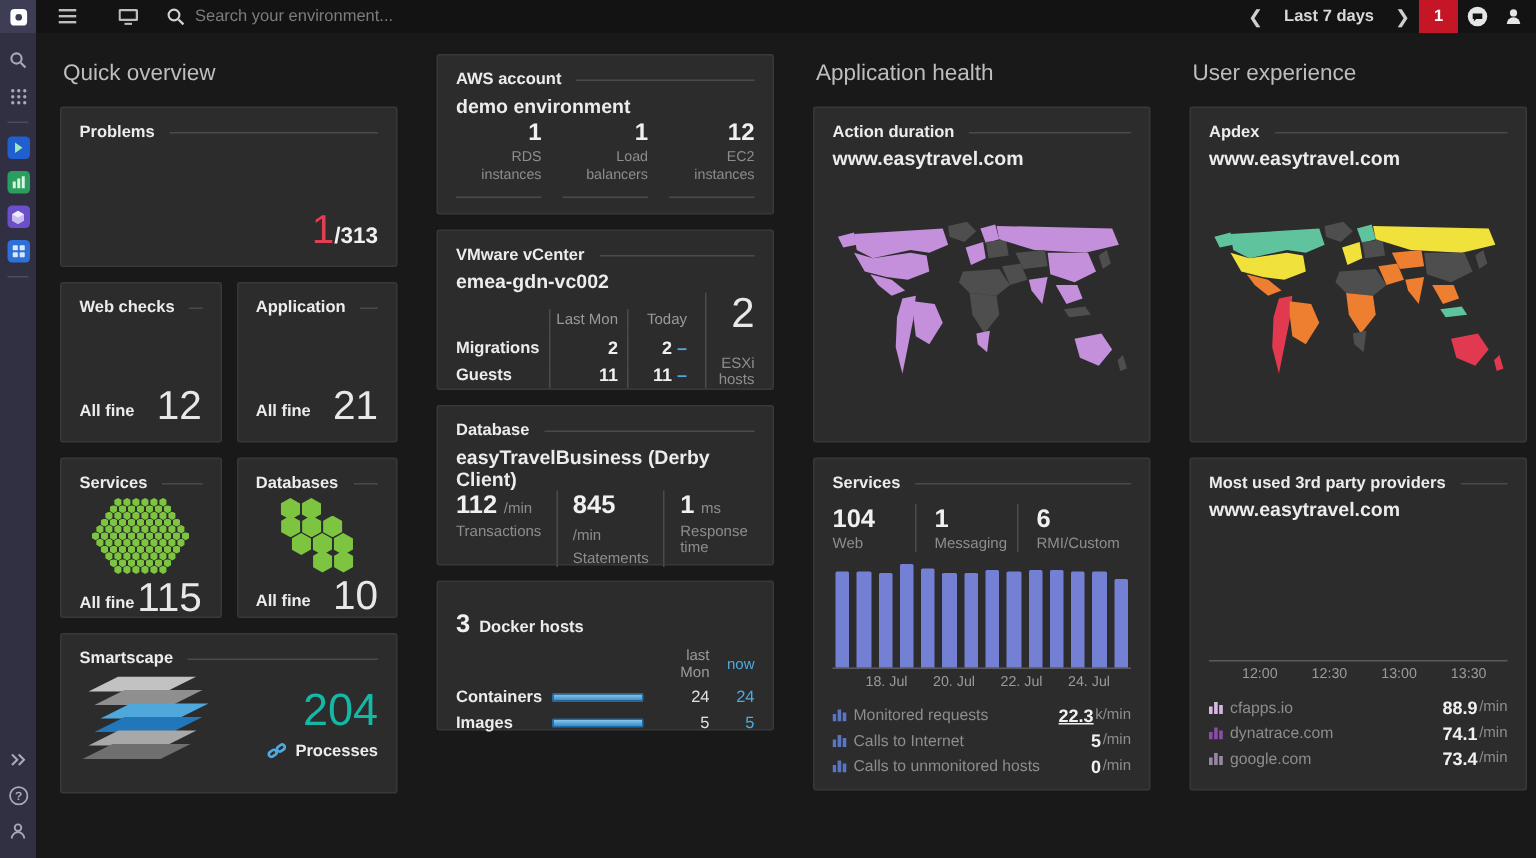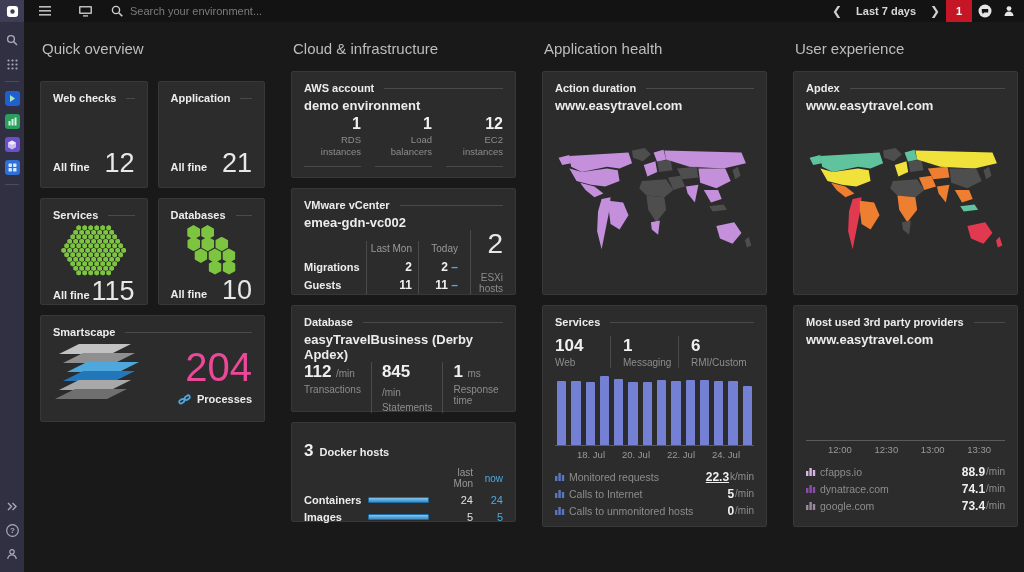--- a/index.html
+++ b/index.html
@@ -48,21 +48,21 @@
   .two-col .tile { flex:1; height:107px; display:flex; flex-direction:column; }
   .bottom-row { margin-top:auto; display:flex; align-items:flex-end; justify-content:space-between; }
   .status-label { color:#ececec; font-size:11px; font-weight:bold; padding-bottom:4px; }
   .big-num { color:#e8e8e8; font-size:27px; font-weight:300; line-height:1; }
   .prob-val { margin-top:auto; text-align:right; }
   .red-num { color:#e03e52; font-size:27px; font-weight:300; line-height:1; }
   .total-num { color:#f0f0f0; font-size:15px; font-weight:bold; }
 
   .smartscape { height:107px; display:flex; align-items:center; }
   .smart-right { margin-left:auto; text-align:right; }
-  .smart-count { color:#ec4899; font-size:40px; font-weight:300; line-height:1.1; }
+  .smart-count { color:#14b8a6; font-size:30px; font-weight:300; line-height:1.1; }
   .smart-proc { display:flex; align-items:center; gap:6px; justify-content:flex-end; margin-top:4px; }
   .smart-proc span { color:#ececec; font-size:11px; font-weight:bold; }
 
   
   .tile-std { height:107px; margin-bottom:10px; display:flex; flex-direction:column; }
   .aws-metrics { display:flex; margin-top:auto; gap:14px; }
   .aws-metric { flex:1; text-align:right; border-bottom:1px solid #4a4a4a; padding-bottom:8px; }
   .aws-metric .v { color:#f0f0f0; font-size:16px; font-weight:bold; }
   .aws-metric .l { color:#8d8d8d; font-size:9.5px; line-height:1.25; margin-top:1px; }
 
@@ -251,20 +251,29 @@
     </div>
   </div>
 </div>
 
 <div class="main">
 
   <div class="col">
     <div class="col-title">Quick overview</div>
 
     <div class="two-col">
+      <div class="tile">
+        <div class="tile-head">
+            <span class="tile-title">Problems</span>
+            <span class="rule"></span>
+          </div>
+        <div class="prob-val">
+          <span class="red-num">1</span><span class="total-num">/313</span>
+        </div>
+      </div>
     </div>
 
     <div class="two-col">
       <div class="tile">
         <div class="tile-head">
             <span class="tile-title">Web checks</span>
             <span class="rule"></span>
           </div>
         <div class="bottom-row">
           <span class="status-label">All fine</span>
@@ -467,21 +476,20 @@
                 </g>
               </svg>
             <span>Processes</span>
           </div>
         </div>
       </div>
     </div>
   </div>
 
   <div class="col">
-    <div class="col-title">Cloud &amp; infrastructure</div>
 
     <div class="tile tile-std">
       <div class="tile-head">
           <span class="tile-title">AWS account</span>
           <span class="rule"></span>
         </div>
       <div class="tile-sub">demo environment</div>
       <div class="aws-metrics">
         <div class="aws-metric">
             <div class="v">1</div>
@@ -521,21 +529,21 @@
           <div class="l">ESXi hosts</div>
         </div>
       </div>
     </div>
 
     <div class="tile tile-std">
       <div class="tile-head">
           <span class="tile-title">Database</span>
           <span class="rule"></span>
         </div>
-      <div class="tile-sub">easyTravelBusiness (Derby Apdex)</div>
+      <div class="tile-sub">easyTravelBusiness (Derby Client)</div>
       <div class="db-metrics">
         <div class="db-metric">
             <div><span class="v">112</span> <span class="u">/min</span></div>
             <div class="l">Transactions</div>
           </div>
         <div class="db-metric">
             <div><span class="v">845</span> <span class="u">/min</span></div>
             <div class="l">Statements</div>
           </div>
         <div class="db-metric">

